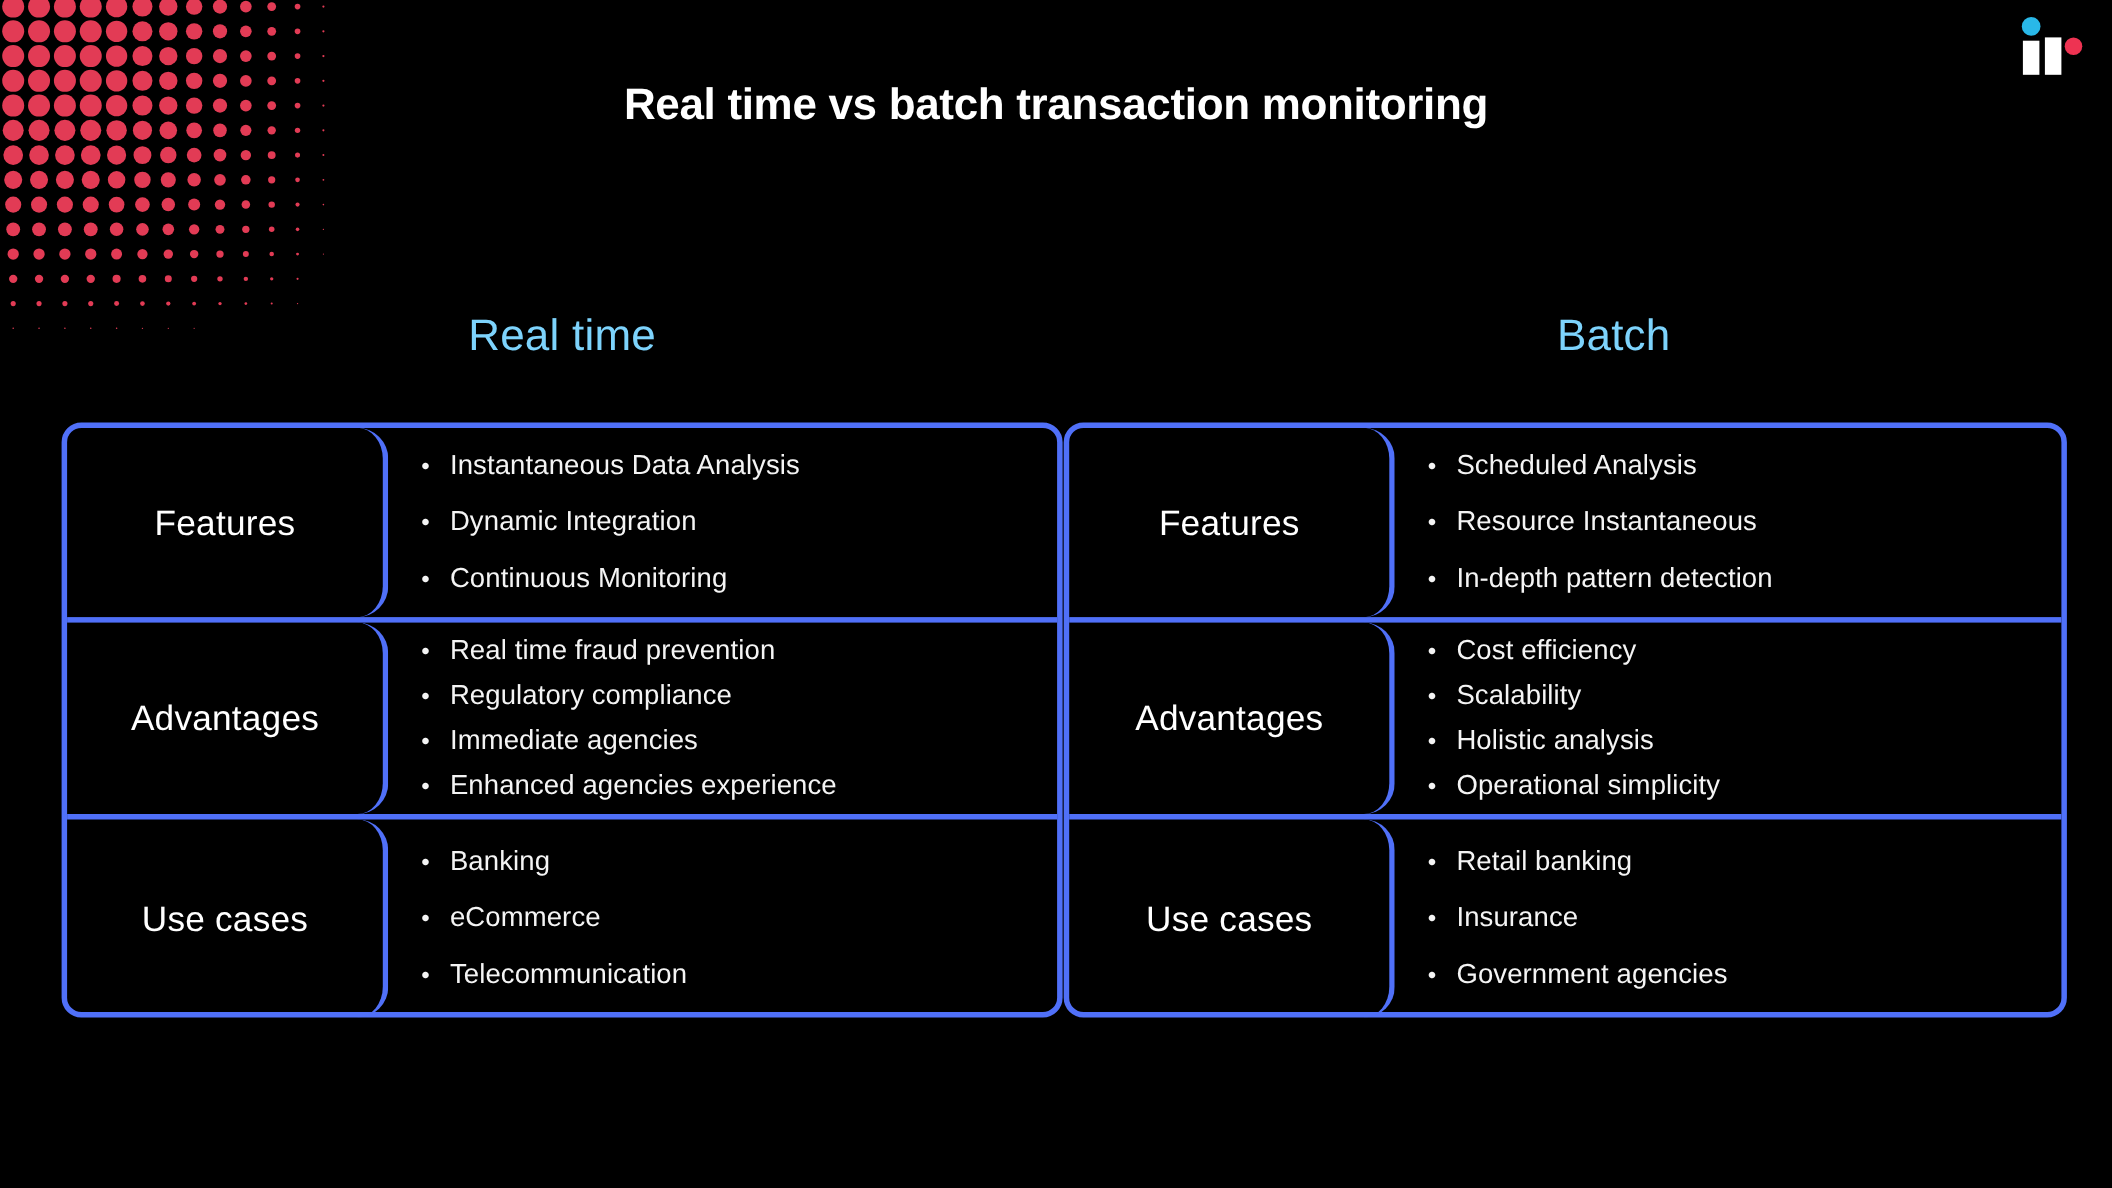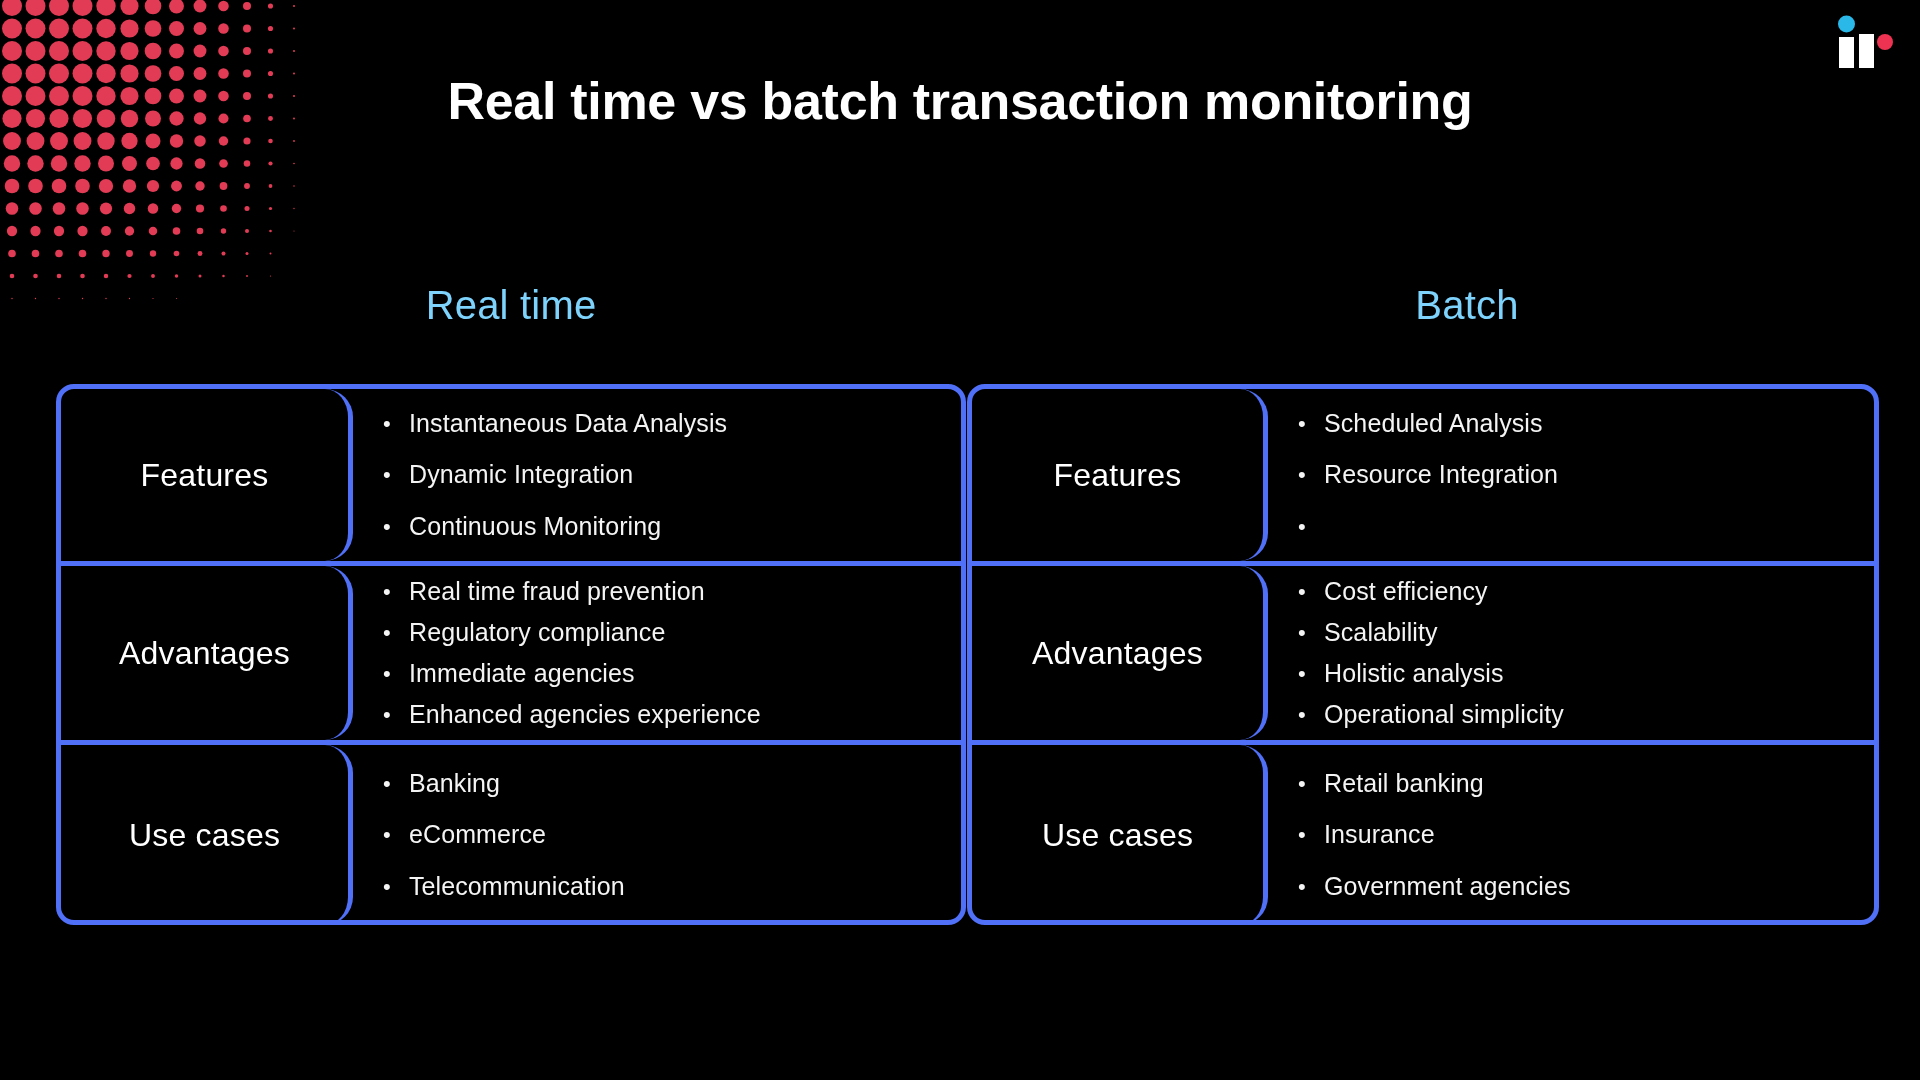--- a/index.html
+++ b/index.html
@@ -29,21 +29,21 @@
     right:24px; top:10px;
     width:72px; height:62px;
   }
 
   
   #title {
     position:absolute;
     left:0; right:0; top:72px;
     text-align:center;
     color:#ffffff;
-    font-size:52px;
+    font-size:40px;
     font-weight:700;
     letter-spacing:-0.3px;
     line-height:1.15;
   }
 
   
   .col-header {
     position:absolute;
     top:283px;
     color:#7dd3fc;
@@ -381,24 +381,25 @@
   <div id="table-batch" class="cmp-table">
     <div class="cmp-row r0">
       <div class="row-label">Features</div>
       <div class="row-items">
         <div class="bullet-line">
           <span class="bullet-dot">•</span>
           <span>Scheduled Analysis</span>
         </div>
         <div class="bullet-line">
           <span class="bullet-dot">•</span>
-          <span>Resource Integration</span>
-        </div>
-        <div class="bullet-line">
-          <span class="bullet-dot">•</span>
+          <span>Resource Instantaneous</span>
+        </div>
+        <div class="bullet-line">
+          <span class="bullet-dot">•</span>
+          <span>In-depth pattern detection</span>
         </div>
       </div>
     </div>
 
     <div class="cmp-row r1">
       <div class="row-label">Advantages</div>
       <div class="row-items">
         <div class="bullet-line">
           <span class="bullet-dot">•</span>
           <span>Cost efficiency</span>

